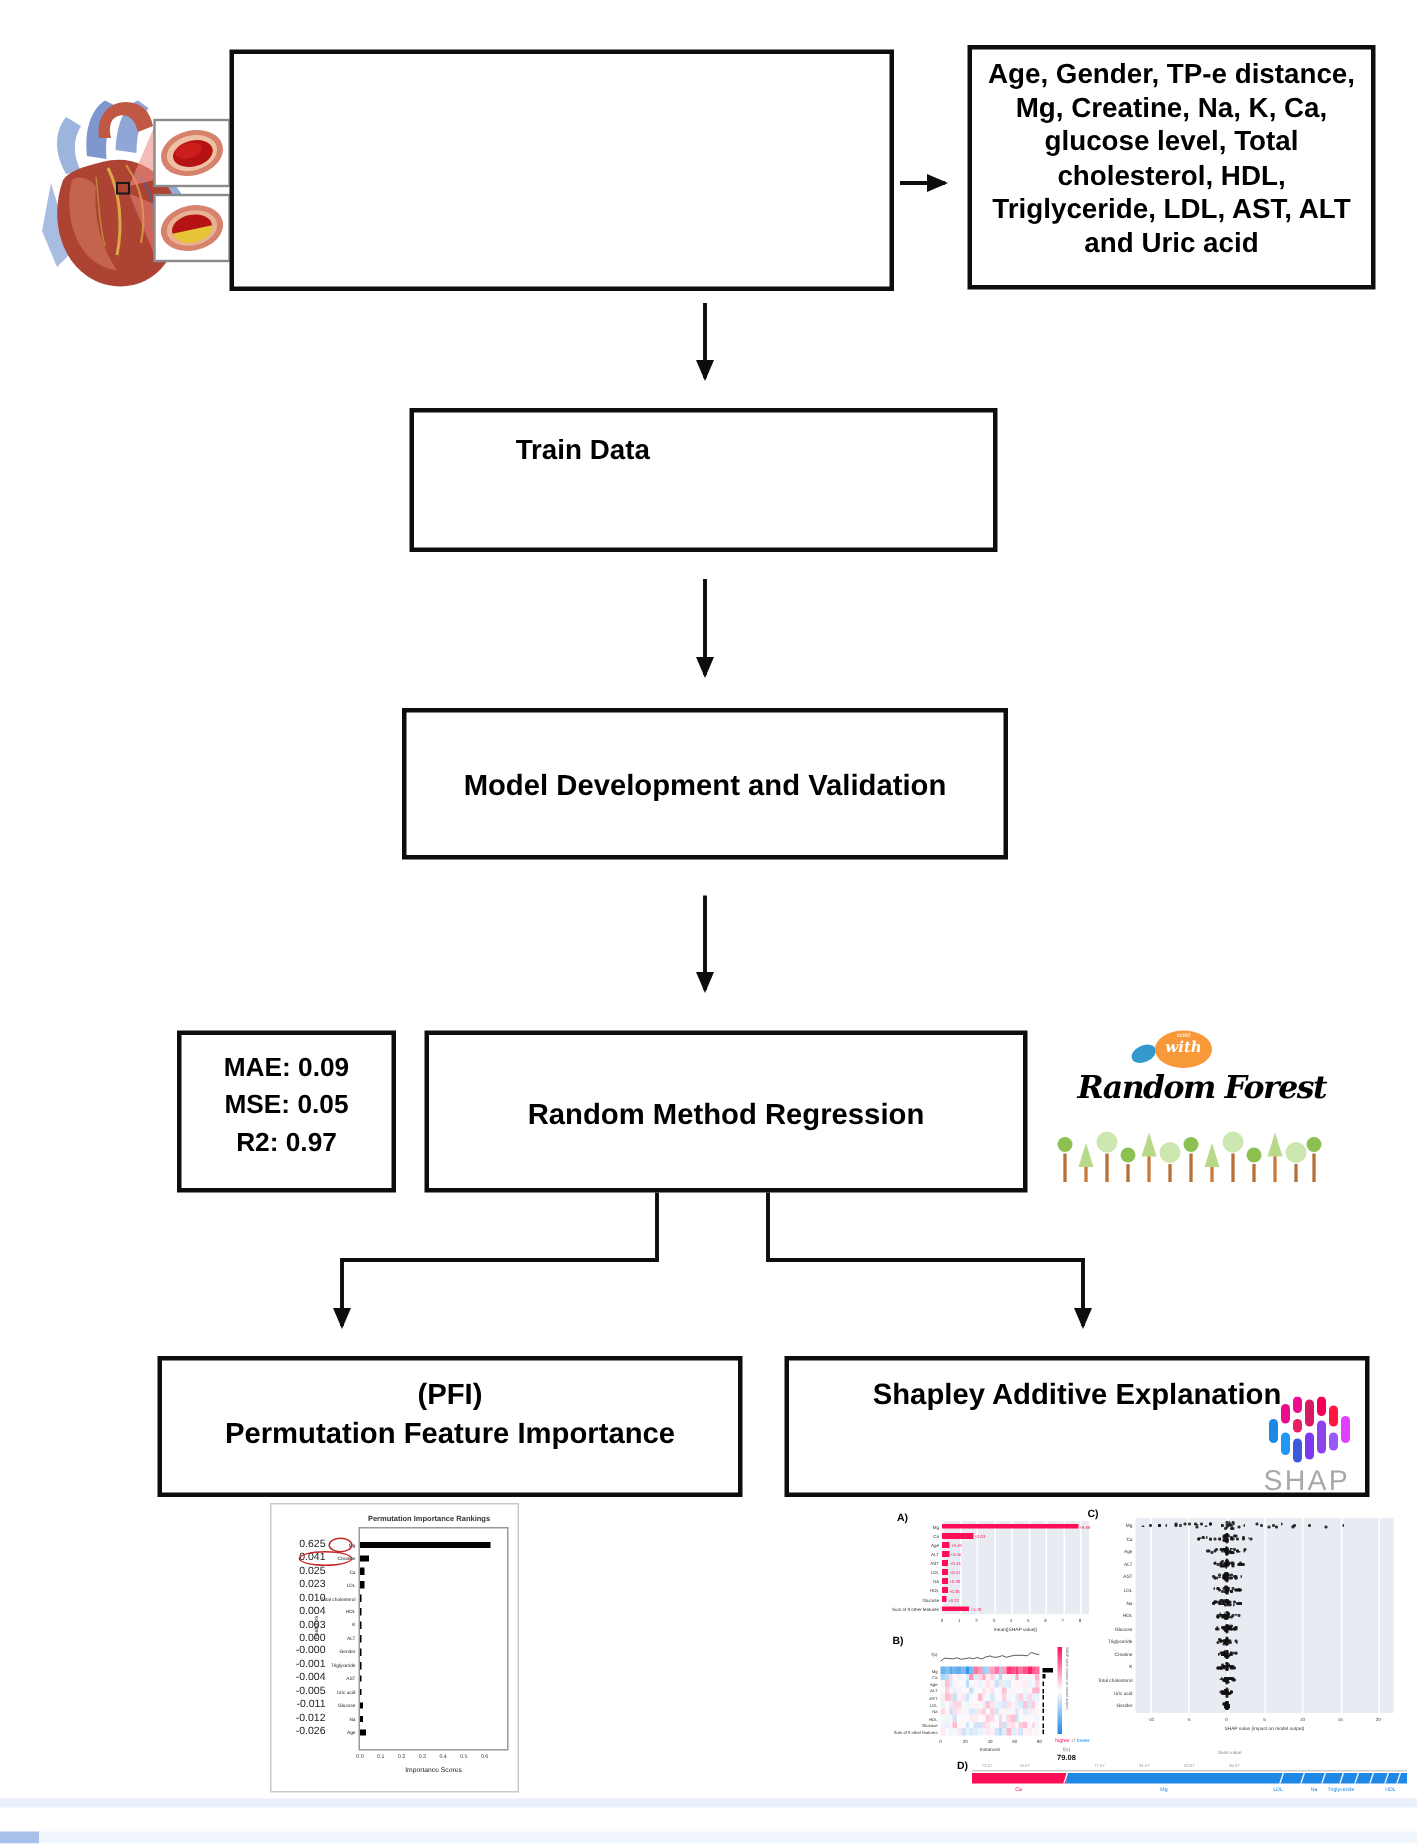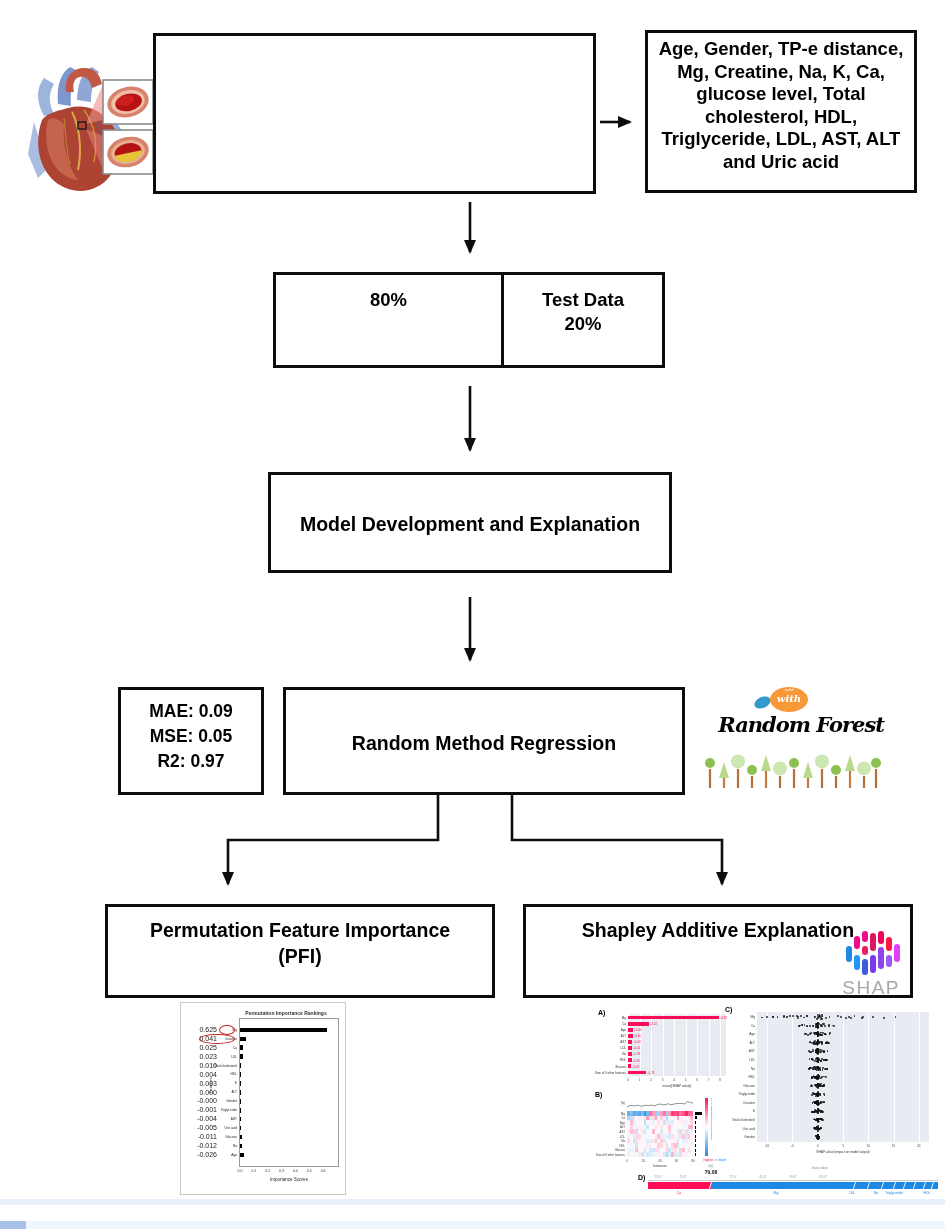--- a/index.html
+++ b/index.html
@@ -77,30 +77,26 @@
 
 <div id="title-box" class="box">
 </div>
 
 <div id="features-box" class="box">
   <div>Age, Gender, TP-e distance, Mg, Creatine, Na, K, Ca, glucose level, Total cholesterol, HDL, Triglyceride, LDL, AST, ALT and Uric acid</div>
 </div>
 
 <div id="traintest-box" class="box">
   <div id="train-cell" class="tt-cell">
-    <div>80%</div>
-  </div>
-  <div id="test-cell" class="tt-cell">
-    <div>Test Data</div>
-    <div>20%</div>
+    <div>Train Data</div>
   </div>
 </div>
 
 <div id="model-box" class="box">
-  <div>Model Development and Explanation</div>
+  <div>Model Development and Validation</div>
 </div>
 
 <div id="metrics-box" class="box">
   <div>MAE: 0.09</div>
   <div>MSE: 0.05</div>
   <div>R2: 0.97</div>
 </div>
 
 <div id="rf-box" class="box">
   <div>Random Method Regression</div>
@@ -163,22 +159,22 @@
         <circle cx="162" cy="20.4" r="7" fill="#cde7b0"></circle>
       </g>
       <g>
         <rect x="172.9" y="21" width="2.2" height="19" fill="#b5713a"></rect>
         <circle cx="174" cy="15" r="5" fill="#8cc152"></circle>
       </g>
     </svg>
 </div>
 
 <div id="pfi-box" class="box">
+  <div>(PFI)</div>
   <div>Permutation Feature Importance</div>
-  <div>(PFI)</div>
 </div>
 
 <div id="shap-box" class="box">
   <div>Shapley Additive Explanation</div>
   <svg id="shap-logo" viewBox="0 0 56 46">
     <rect x="0" y="15" width="6" height="16" rx="3" fill="#1e88e5"></rect>
     <rect x="8" y="5" width="6" height="13" rx="3" fill="#ec0c8d"></rect>
     <rect x="8" y="24" width="6" height="15" rx="3" fill="#2196f3"></rect>
     <rect x="16" y="0" width="6" height="11" rx="3" fill="#ec0c8d"></rect>
     <rect x="16" y="15" width="6" height="9" rx="3" fill="#e91e63"></rect>

